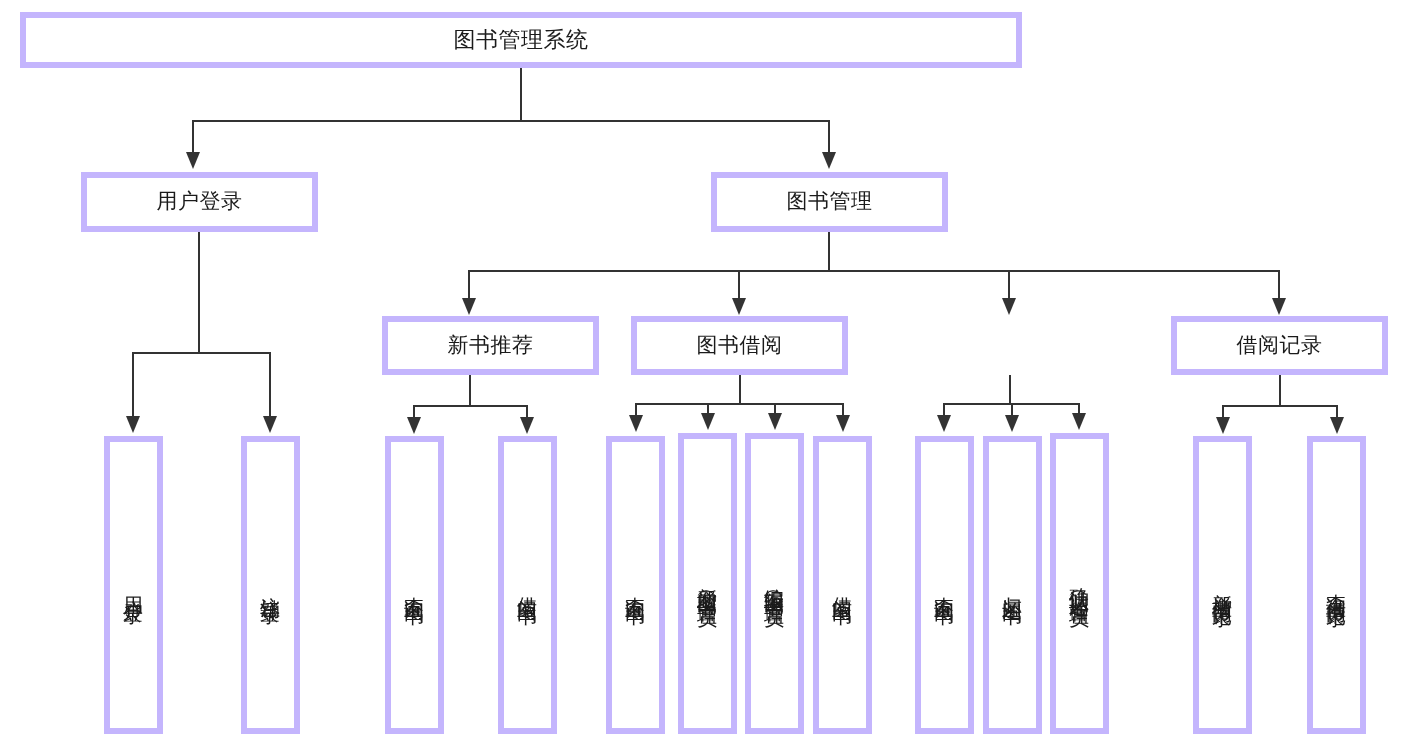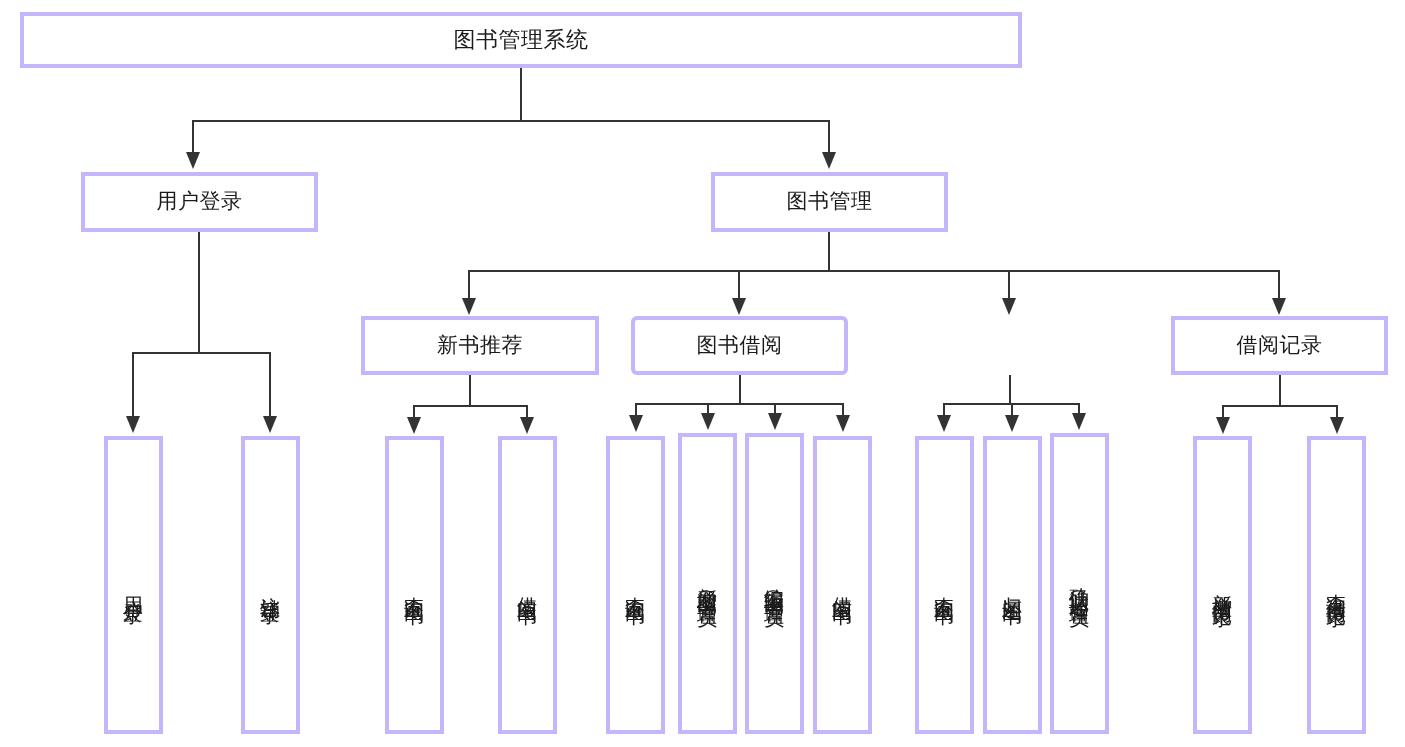--- a/index.html
+++ b/index.html
@@ -14,21 +14,21 @@
     position: relative;
     width: 1405px;
     height: 747px;
     background: #ffffff;
     overflow: hidden;
   }
   
   .node {
     position: absolute;
     box-sizing: border-box;
-    border: 4px solid #c4b5fd;
+    border: 6px solid #c4b5fd;
     background: #ffffff;
     display: flex;
     align-items: center;
     justify-content: center;
     text-align: center;
     color: #1b1b1b;
     letter-spacing: 0.5px;
   }
   .node.h {
     font-size: 21px;
@@ -117,24 +117,24 @@
   <div class="ln-h" style="left:468px; top:270px; width:812px; height:2px;"></div>
   <div class="ln-v" style="left:468px; top:270px; width:2px; height:30px;"></div>
   <div class="arrow" style="left:462px; top:298px;"></div>
   <div class="ln-v" style="left:738px; top:270px; width:2px; height:30px;"></div>
   <div class="arrow" style="left:732px; top:298px;"></div>
   <div class="ln-v" style="left:1008px; top:270px; width:2px; height:30px;"></div>
   <div class="arrow" style="left:1002px; top:298px;"></div>
   <div class="ln-v" style="left:1278px; top:270px; width:2px; height:30px;"></div>
   <div class="arrow" style="left:1272px; top:298px;"></div>
 
-  <div class="node h" style="left:361px; top:316px; width:238px; height:59px;">
+  <div class="node h" style="left:382px; top:316px; width:217px; height:59px;">
     <span>新书推荐</span>
   </div>
-  <div class="node h" style="left:631px; top:316px; width:217px; height:59px;border-radius:6px;">
+  <div class="node h" style="left:631px; top:316px; width:217px; height:59px;">
     <span>图书借阅</span>
   </div>
   <div class="node h" style="left:1171px; top:316px; width:217px; height:59px;">
     <span>借阅记录</span>
   </div>
 
   <div class="ln-v" style="left:469px; top:375px; width:2px; height:30px;"></div>
   <div class="ln-h" style="left:413px; top:405px; width:114px; height:2px;"></div>
   <div class="ln-v" style="left:413px; top:405px; width:2px; height:14px;"></div>
   <div class="arrow" style="left:407px; top:417px;"></div>

